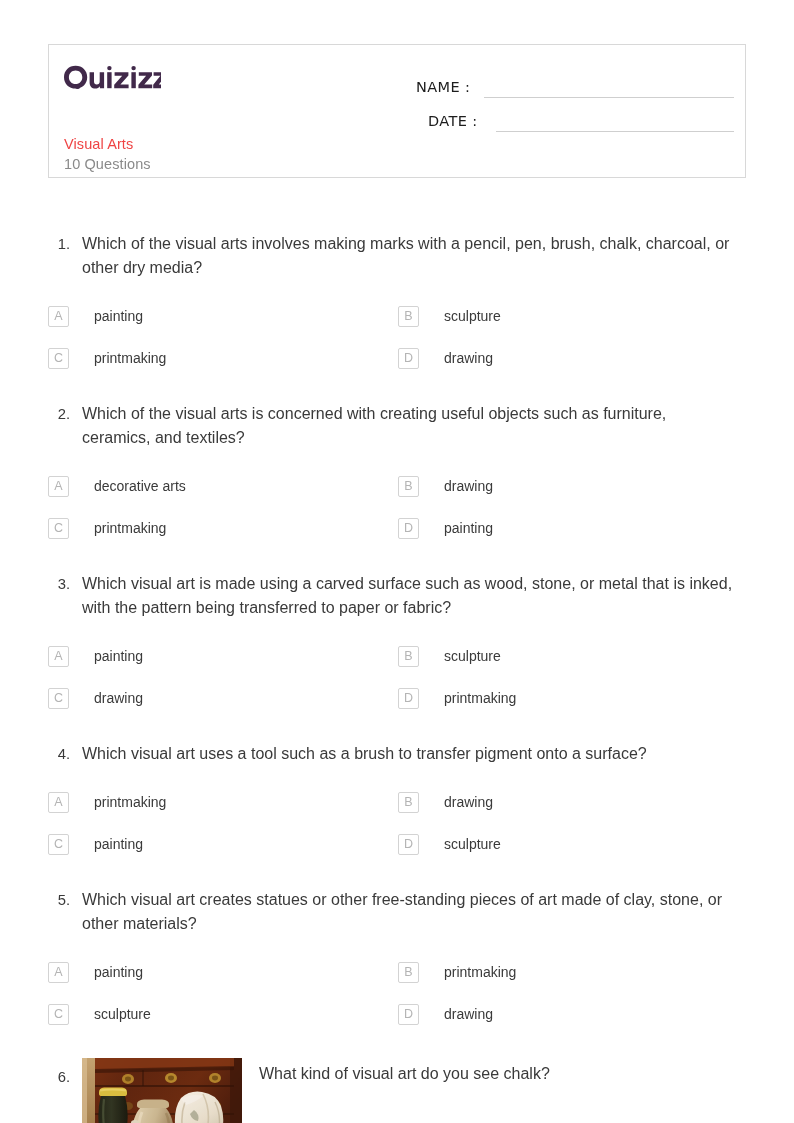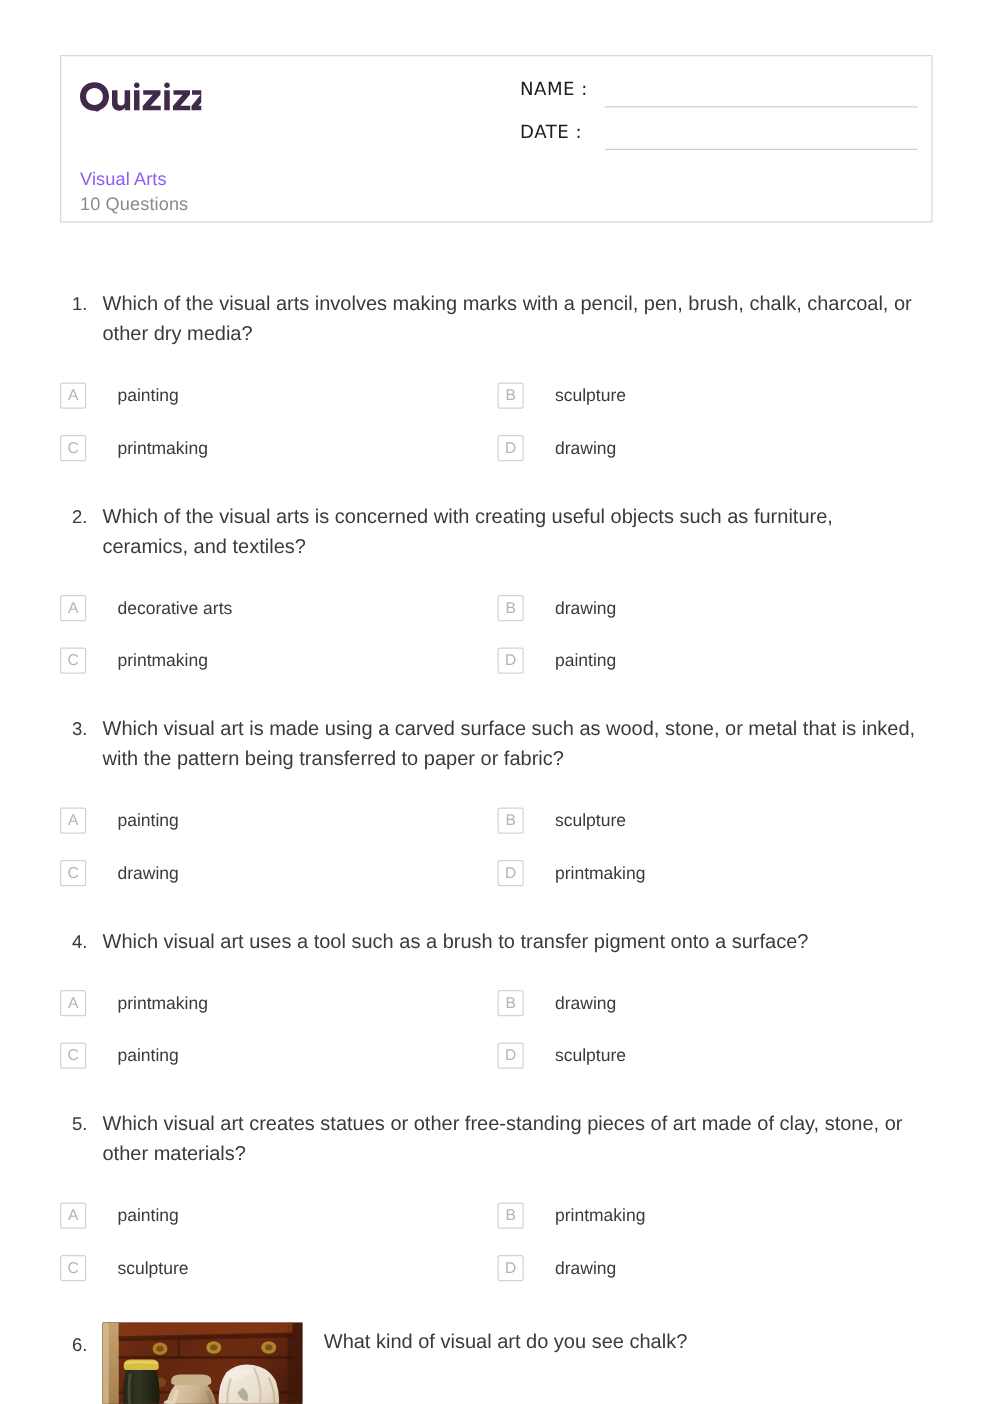--- a/index.html
+++ b/index.html
@@ -46,21 +46,21 @@
     align-items: center;
   }
   .logo svg { display: block; }
 
   .quiz-title {
     position: absolute;
     left: 1px;
     top: 78px;
     font-size: 14.5px;
     line-height: 18px;
-    color: #8b5cf6;
+    color: #ef4444;
     letter-spacing: 0.1px;
     white-space: nowrap;
   }
   .quiz-subtitle {
     position: absolute;
     left: 1px;
     top: 98px;
     font-size: 14.5px;
     line-height: 18px;
     color: #8a8a8a;
@@ -71,39 +71,40 @@
 
   
   .header-fields {
     position: absolute;
     left: 367px;
     top: 19px;
     width: 318px;
   }
   .field-row {
     display: flex;
+    align-items: flex-end;
     height: 34px;
   }
   .field-label {
     font-size: 14.5px;
     color: #1d1d1d;
     letter-spacing: 0.4px;
     white-space: nowrap;
     padding-bottom: 3px;
     font-family: "DejaVu Sans", sans-serif;
   }
   .field-rule {
     flex: 1;
     border-bottom: 1px solid #cfcfcf;
     height: 22px;
     margin-left: 6px;
   }
   .field-row.name  .field-label { width: 62px; }
   .field-row.class .field-label { width: 62px; }
-  .field-row.date  .field-label { width: 62px; }
+  .field-row.date  .field-label { width: 62px; margin-left: 12px; }
 
   
   .questions {
     position: absolute;
     left: 0;
     top: 232px;
     width: 794px;
   }
   .question {
     position: relative;

